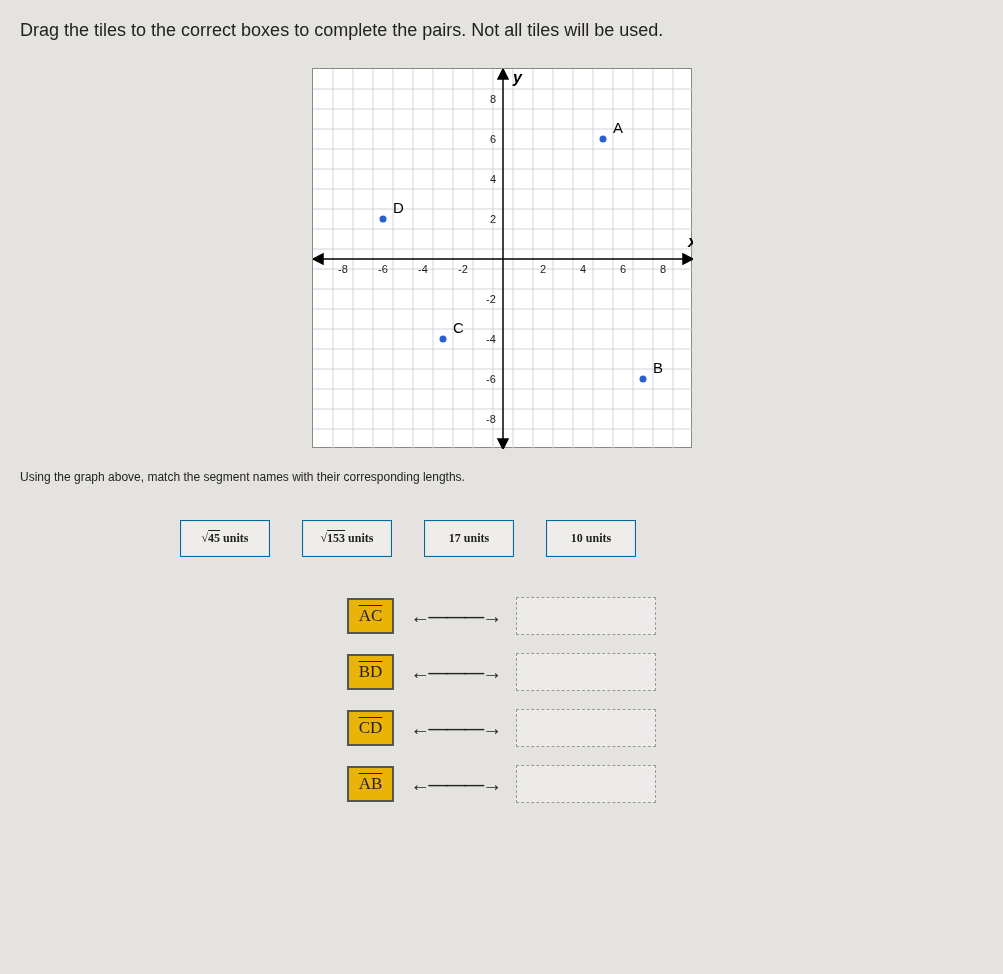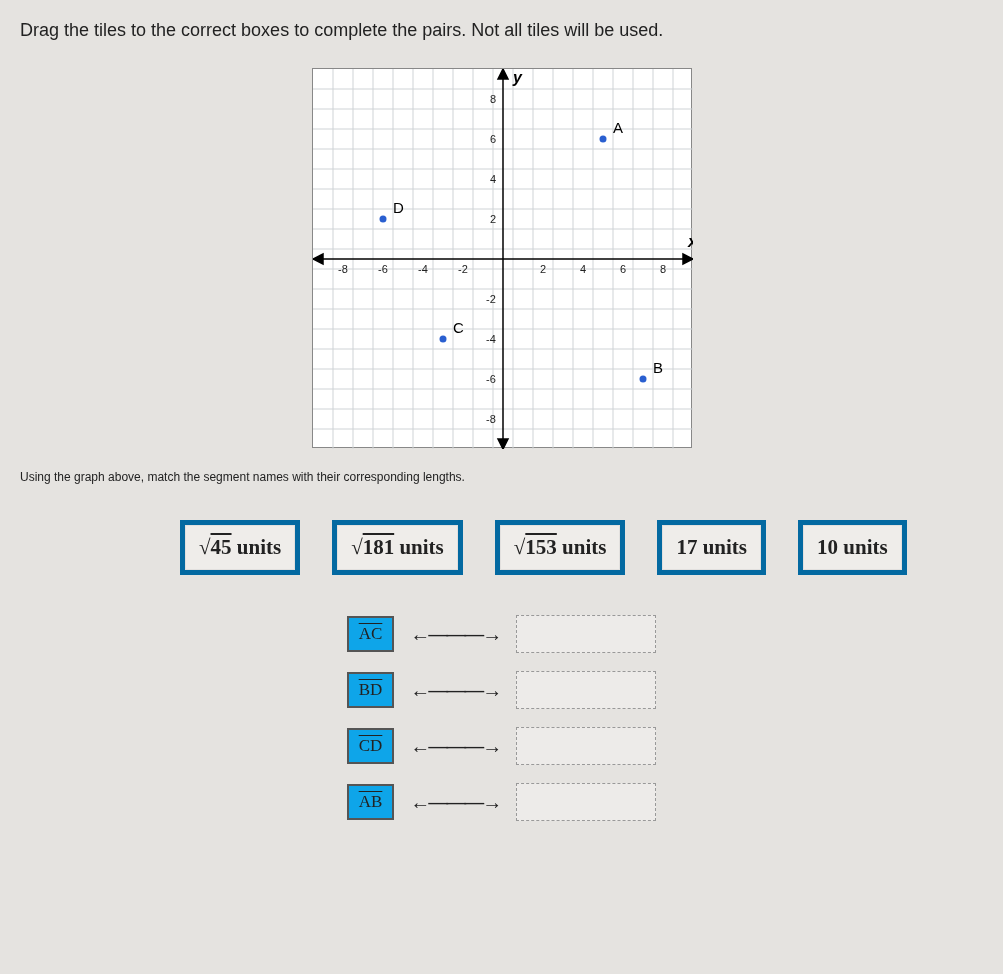--- a/index.html
+++ b/index.html
@@ -37,24 +37,24 @@
     .tiles {
       margin-left: 160px;
       margin-bottom: 16px;
     }
     .tiles-row {
       display: flex;
       gap: 32px;
       margin-bottom: 26px;
     }
     .tile {
-      border: 5px solid #0369a1;
+      border: 1px solid #0369a1;
       background: #efedea;
       padding: 10px 14px;
-      font-size: 21px;
+      font-size: 12px;
       font-family: "Times New Roman", serif;
       font-weight: bold;
       min-width: 90px;
       text-align: center;
       cursor: grab;
       box-shadow: 0 0 0 1px rgba(0,0,0,0.05) inset;
     }
     .match-area {
       margin-top: 40px;
       width: 100%;
@@ -66,21 +66,21 @@
     .match-row {
       display:flex;
       align-items:center;
       gap: 10px;
     }
     .segbox {
       border: 2px solid #555;
       padding: 6px 10px;
       font-family:"Times New Roman", serif;
       font-size: 17px;
-      background:#0ea5e9;
+      background:#eab308;
       min-width:46px;
       text-align:center;
       position:relative;
     }
     .overline { text-decoration: overline; }
     .arrow {
       font-size:20px;
       padding:0 6px;
       letter-spacing:-2px;
     }
@@ -188,21 +188,20 @@
       </g>
     </svg>
   </div>
 </div>
 
 <div class="subinstr">Using the graph above, match the segment names with their corresponding lengths.</div>
 
 <div class="tiles">
   <div class="tiles-row">
     <div class="tile"><span class="sqrt"><span>45</span></span><span> units</span></div>
-    <div class="tile"><span class="sqrt"><span>181</span></span><span> units</span></div>
     <div class="tile"><span class="sqrt"><span>153</span></span><span> units</span></div>
     <div class="tile">17 units</div>
     <div class="tile">10 units</div>
   </div>
 </div>
 
 <div class="match-area">
   <div class="match-row">
     <div class="segbox"><span class="overline">AC</span></div>
     <div class="arrow">←———→</div>

